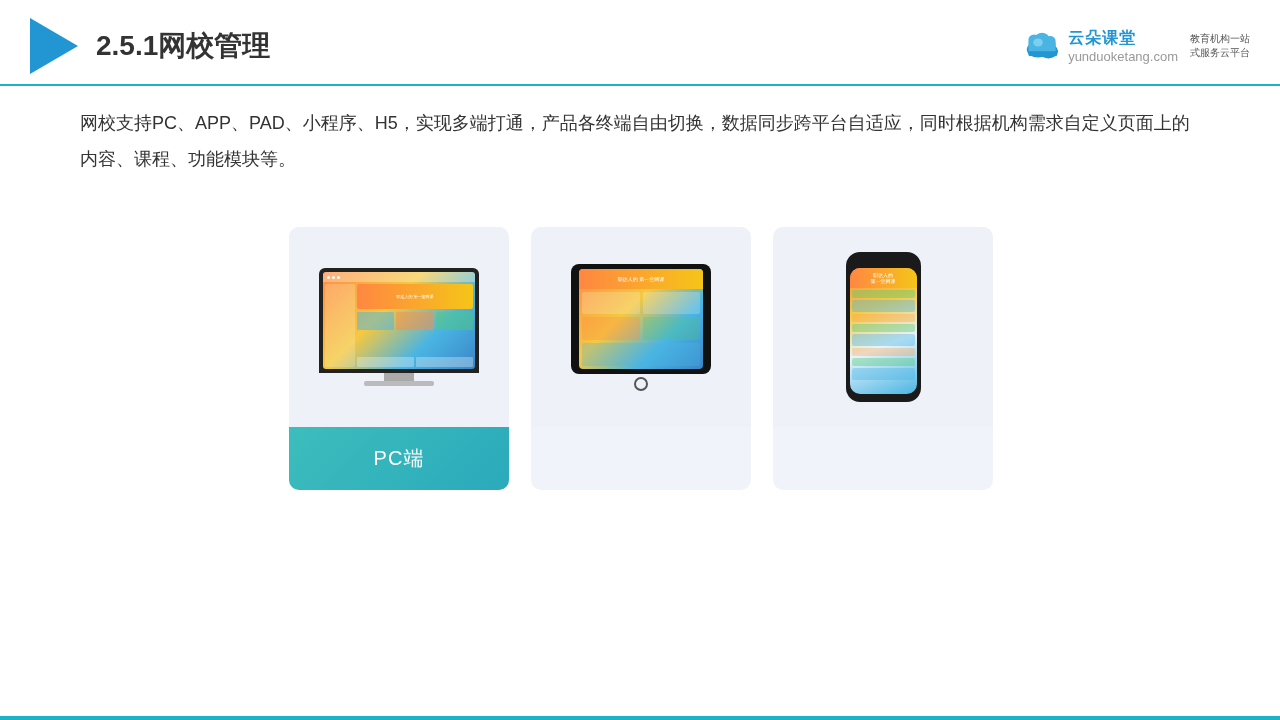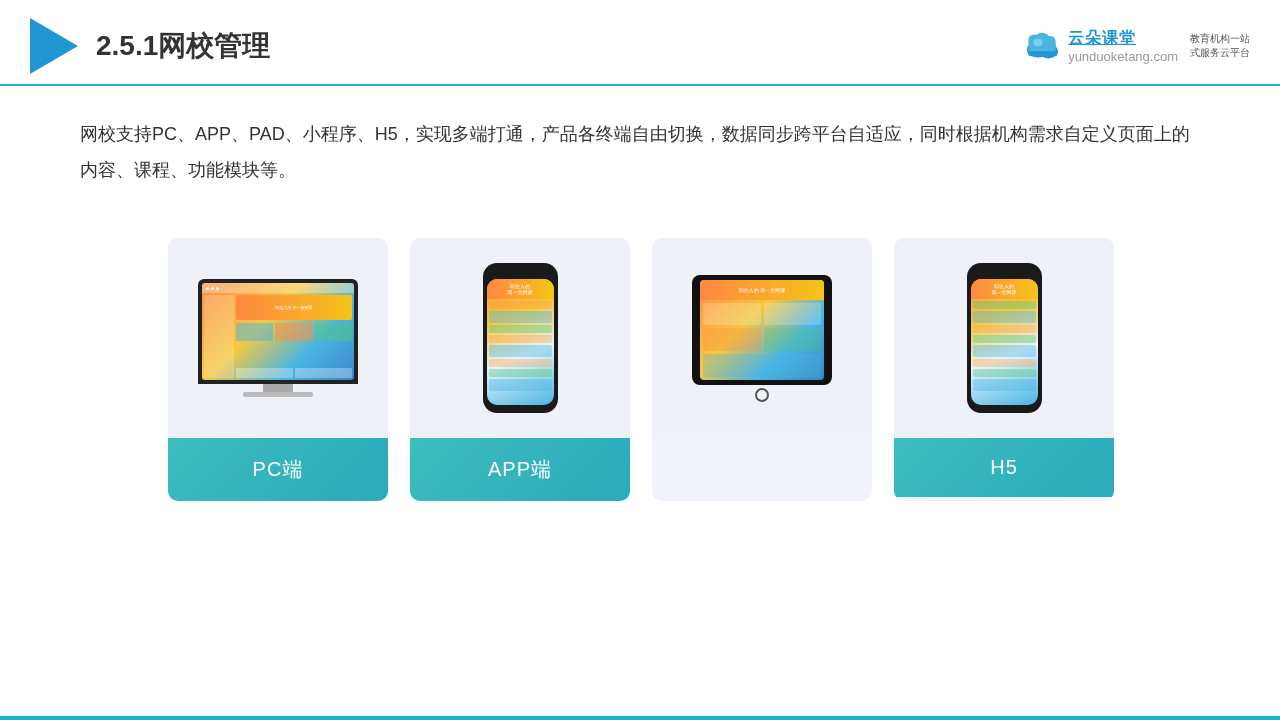--- a/index.html
+++ b/index.html
@@ -54,36 +54,35 @@
     .brand-text-block {
       display: flex;
       flex-direction: column;
       align-items: flex-start;
     }
     .brand-name {
       font-size: 16px;
       color: #2196d3;
       font-weight: bold;
       letter-spacing: 1px;
-      text-decoration: underline;
     }
     .brand-url {
       font-size: 13px;
       color: #999;
     }
     .brand-slogan {
       font-size: 10px;
       color: #555;
       line-height: 1.4;
       text-align: left;
     }
 
     
     .description {
-      padding: 30px 80px 10px 80px;
+      padding: 19px 80px 10px 80px;
       font-size: 18px;
       color: #333;
       line-height: 2;
     }
 
     
     .cards-container {
       display: flex;
       justify-content: center;
       gap: 22px;
@@ -383,45 +382,20 @@
             </div>
           </div>
         </div>
         <div class="pc-stand"></div>
         <div class="pc-base"></div>
       </div>
     </div>
     <div class="card-label">PC端</div>
   </div>
 
-  <div class="card">
-    <div class="card-image-area">
-      <div class="phone-mockup">
-        <div class="phone-outer">
-          <div class="phone-notch"></div>
-          <div class="phone-screen">
-            <div class="phone-screen-header">
-              <div class="phone-screen-header-text">职达人的<br>第一堂网课</div>
-            </div>
-            <div class="phone-screen-body">
-              <div class="phone-row"></div>
-              <div class="phone-row-blue"></div>
-              <div class="phone-row-green"></div>
-              <div class="phone-row"></div>
-              <div class="phone-row-blue"></div>
-              <div class="phone-row"></div>
-              <div class="phone-row-green"></div>
-              <div class="phone-row-blue"></div>
-            </div>
-          </div>
-        </div>
-      </div>
-    </div>
-    <div class="card-label">APP端</div>
-  </div>
 
   <div class="card">
     <div class="card-image-area">
       <div class="tablet-mockup">
         <div class="tablet-outer">
           <div class="tablet-screen">
             <div class="tablet-screen-top">
               <div style="font-size:5px;color:#fff;">职达人的 第一堂网课</div>
             </div>
             <div class="tablet-screen-body">
@@ -455,18 +429,17 @@
               <div class="phone-row-green"></div>
               <div class="phone-row-blue"></div>
               <div class="phone-row"></div>
               <div class="phone-row-green"></div>
               <div class="phone-row-blue"></div>
             </div>
           </div>
         </div>
       </div>
     </div>
-    <div class="card-label">H5</div>
   </div>
 
 </div>
 
 <div class="bottom-bar"></div>
 
 </body></html>

